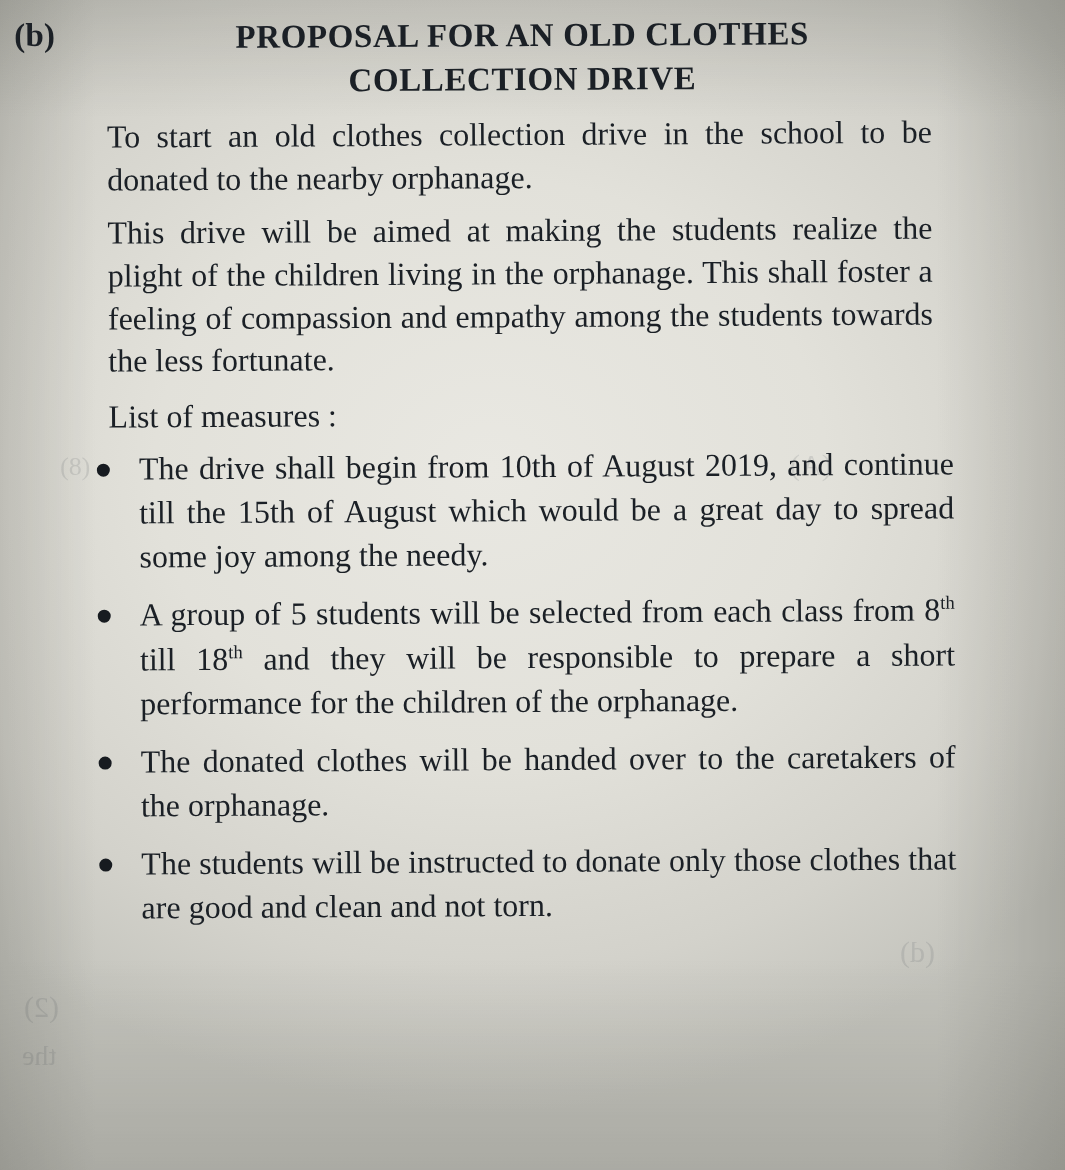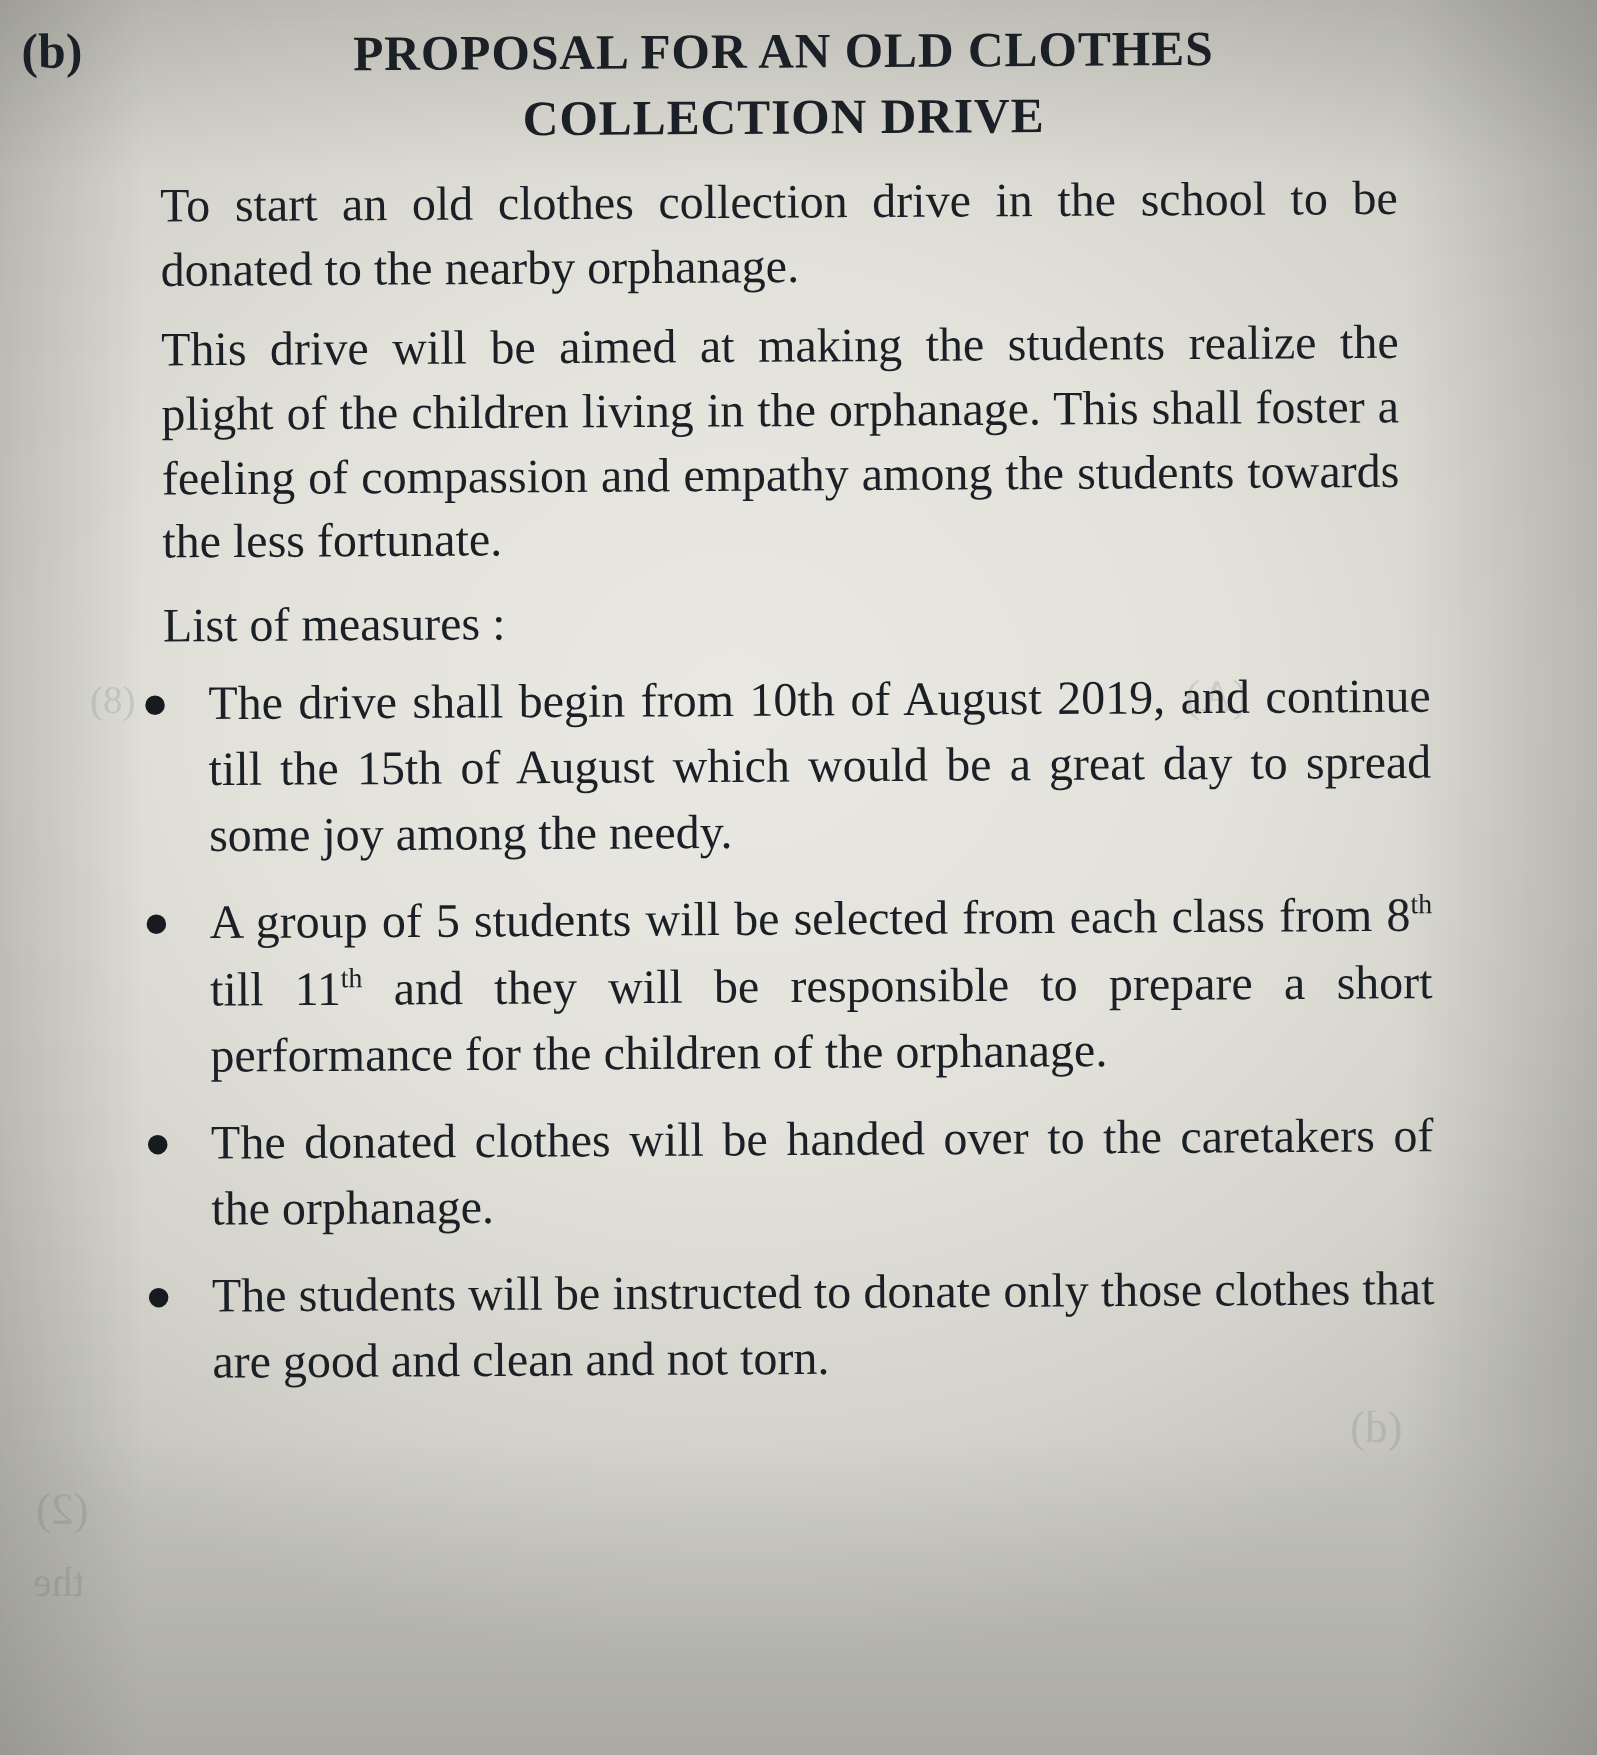--- a/index.html
+++ b/index.html
@@ -154,21 +154,21 @@
 
     <div class="measures">List of measures :</div>
 
     <ul class="measure-list">
       <li>
         <span class="bullet"></span>
         <span>The drive shall begin from 10th of August 2019, and continue till the 15th of August which would be a great day to spread some joy among the needy.</span>
       </li>
       <li>
         <span class="bullet"></span>
-        <span>A group of 5 students will be selected from each class from 8</span><sup>th</sup><span> till 11</span><sup>th</sup><span> and they will be responsible to prepare a short performance for the children of the orphanage.</span>
+        <span>A group of 5 students will be selected from each class from 8</span><sup>th</sup><span> till 18</span><sup>th</sup><span> and they will be responsible to prepare a short performance for the children of the orphanage.</span>
       </li>
       <li>
         <span class="bullet"></span>
         <span>The donated clothes will be handed over to the caretakers of the orphanage.</span>
       </li>
       <li>
         <span class="bullet"></span>
         <span>The students will be instructed to donate only those clothes that are good and clean and not torn.</span>
       </li>
     </ul>

